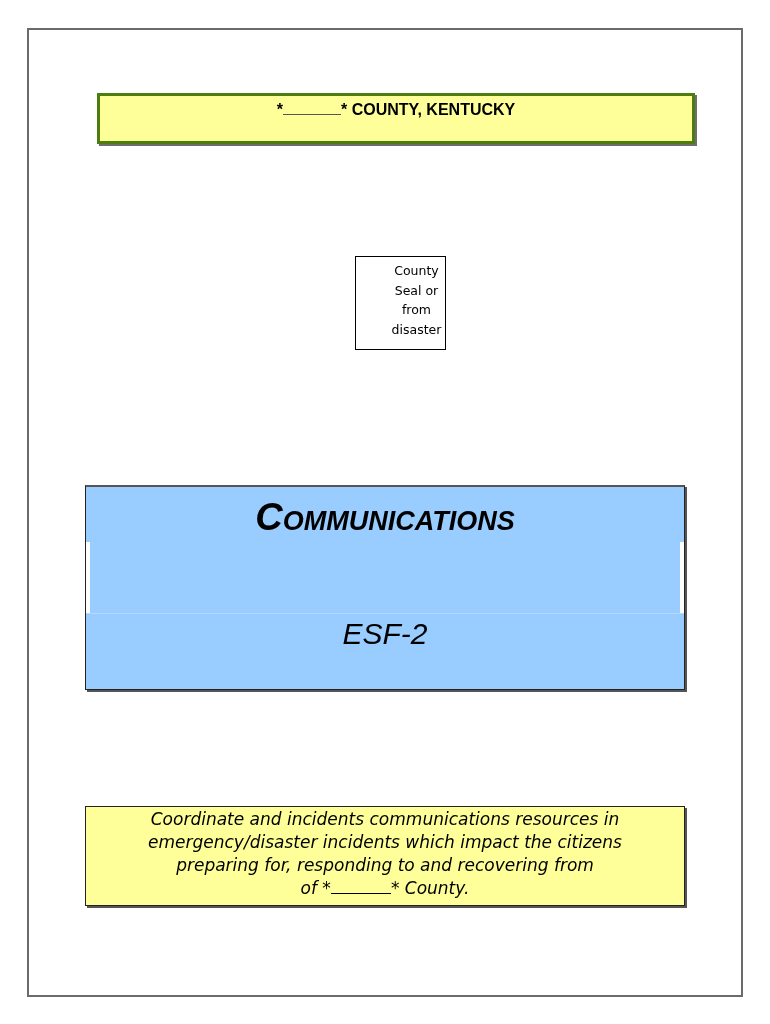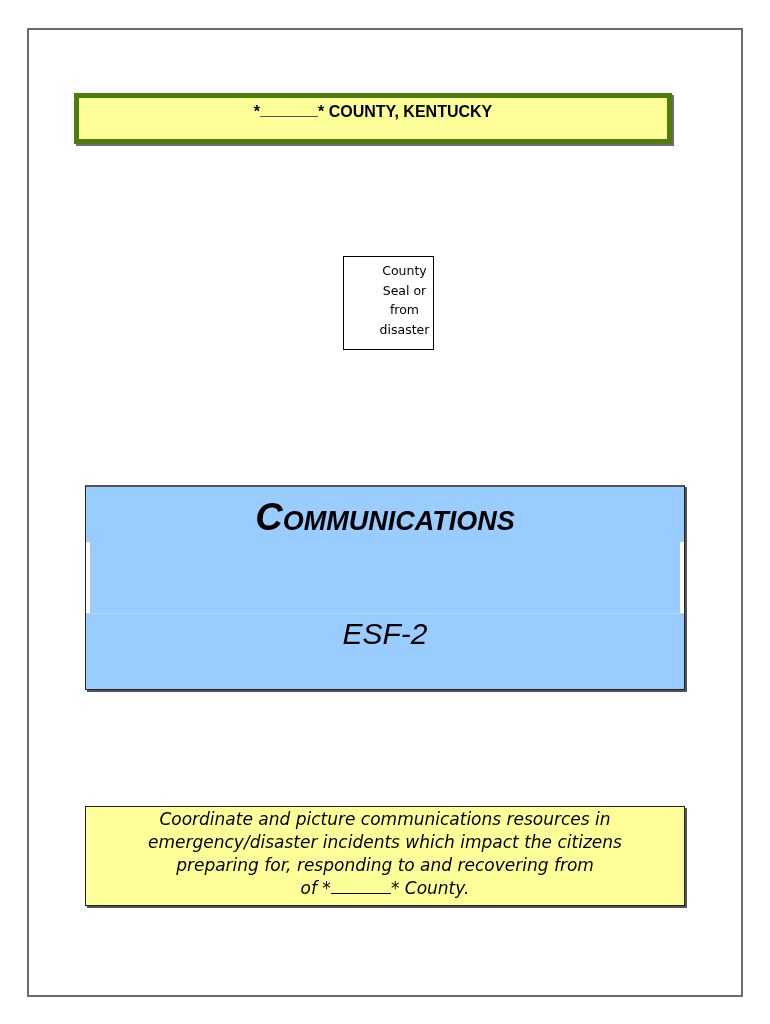--- a/index.html
+++ b/index.html
@@ -19,47 +19,47 @@
     left: 27px;
     top: 28px;
     width: 712px;
     height: 965px;
     border: 2px solid #6b6b6b;
     background: #ffffff;
     box-sizing: content-box;
   }
   .title-box {
     position: absolute;
-    left: 74px;
+    left: 97px;
     top: 93px;
     width: 598px;
     height: 51px;
     background: #ffff99;
-    border: 5px solid #4d7c0f;
+    border: 3px solid #4d7c0f;
     box-shadow: 2px 2px 0 #6e6e6e;
     text-align: center;
     font-family: "Liberation Sans", sans-serif;
     font-weight: bold;
     font-size: 16px;
     line-height: 22px;
     color: #000;
     padding-top: 3px;
     box-sizing: border-box;
   }
   .title-line { display: block; }
   .blank {
     display: inline-block;
     width: 58px;
     border-bottom: 1px solid #555;
     height: 14px;
     vertical-align: baseline;
   }
   .seal-box {
     position: absolute;
-    left: 343px;
+    left: 355px;
     top: 256px;
     width: 91px;
     height: 94px;
     border: 1px solid #000;
     box-sizing: border-box;
     text-align: center;
     font-family: "DejaVu Sans", sans-serif;
     font-size: 12.5px;
     line-height: 19.5px;
     color: #000;
@@ -166,17 +166,17 @@
 </div>
 
 <div class="comm-box">
   <div class="comm-title">Communications</div>
   <div class="comm-mid"></div>
   <div class="comm-divider"></div>
   <div class="esf-label">ESF-2</div>
 </div>
 
 <div class="mission-box">
-  <span class="line">Coordinate and picture communications resources in</span>
+  <span class="line">Coordinate and incidents communications resources in</span>
   <span class="line">emergency/disaster incidents which impact the citizens</span>
   <span class="line">preparing for, responding to and recovering from</span>
   <span class="line"><span>of *</span><span class="blank2"></span><span>* County.</span></span>
 </div>
 
 </body></html>

